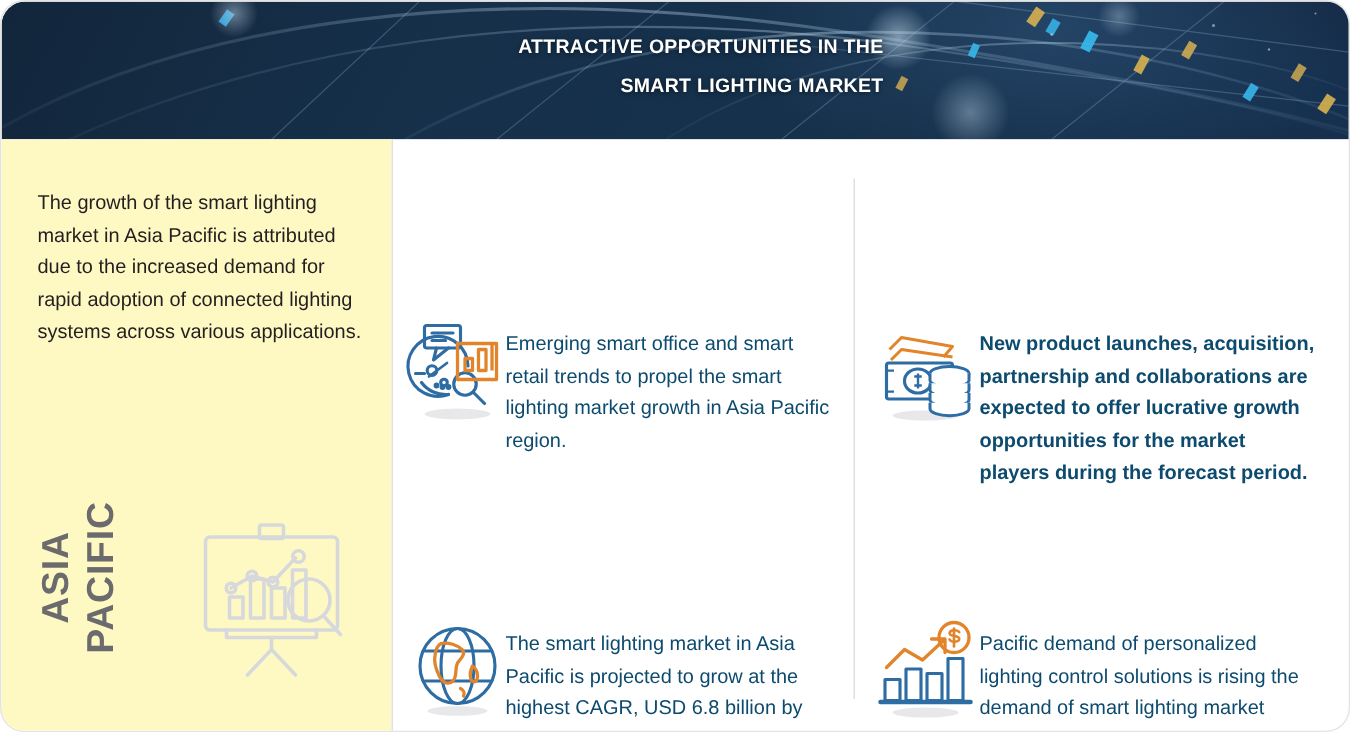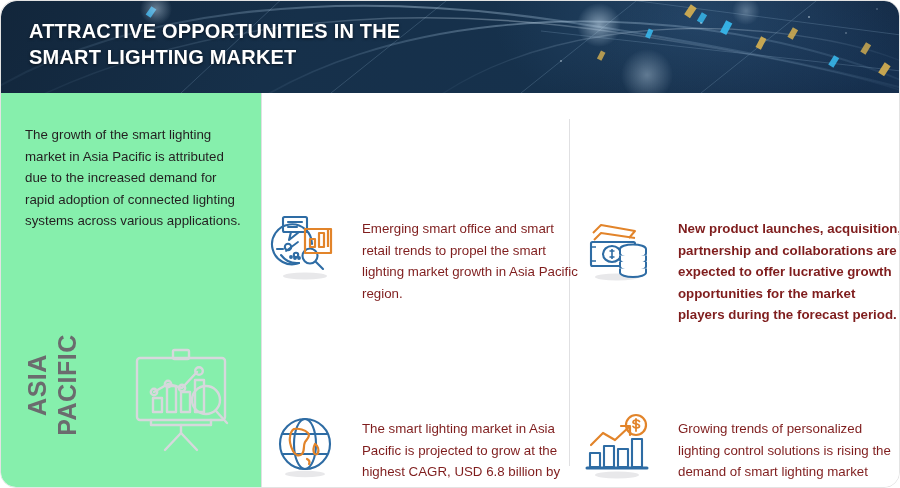--- a/index.html
+++ b/index.html
@@ -30,42 +30,43 @@
       radial-gradient(ellipse 300px 160px at 78% 18%, rgba(70,120,170,0.30), rgba(0,0,0,0) 70%),
       radial-gradient(ellipse 420px 220px at 100% 80%, rgba(30,70,115,0.45), rgba(0,0,0,0) 72%),
       linear-gradient(120deg, #12263b 0%, #16304a 32%, #16314c 62%, #101f33 100%);
   }
   .header-svg { position:absolute; left:0; top:0; width:900px; height:92px; }
   .header-title {
     position:absolute;
     left:28px; top:17px;
     width:560px;
     color:#ffffff;
-    font-size:20px;
+    font-size:13px;
     font-weight:bold;
     line-height:26px;
     letter-spacing:0.2px;
     text-shadow:0 1px 3px rgba(0,0,0,0.55);
     white-space:pre-line;
+    text-align:right;
   }
 
   
   .body-area {
     position:absolute;
     left:0; top:92px;
     width:900px; height:396px;
     background:#ffffff;
   }
 
   
   .left-panel {
     position:absolute;
     left:0; top:0;
     width:260px; height:396px;
-    background:#86efac;
+    background:#fef9c3;
     border-radius:0 0 0 15px;
   }
   .left-intro {
     position:absolute;
     left:24px; top:31px;
     width:218px;
     color:#231f20;
     font-size:13.3px;
     line-height:21.5px;
   }
@@ -92,24 +93,23 @@
     background:#e0e0e2;
   }
   .divider-left  { left:260px; top:0;  height:396px; }
   .divider-right { left:568px; top:26px; height:347px; }
 
   
   .cell { position:absolute; }
   .cell-icon { position:absolute; left:0; top:0; width:72px; height:72px; }
   .cell-text {
     position:absolute;
-    color:#7f1d1d;
+    color:#0c4a6e;
     font-size:13.3px;
     line-height:21.5px;
-    margin-left:25px;
   }
 
   .cell-a { left:268px; top:118px; width:292px; }
   .cell-a .cell-text { left:68px; top:7px; width:222px; }
 
   .cell-b { left:580px; top:118px; width:300px; }
   .cell-b .cell-text { left:72px; top:7px; width:226px;font-weight:bold; }
 
   .cell-c { left:268px; top:318px; width:292px; }
   .cell-c .cell-text { left:68px; top:7px; width:226px; }
@@ -303,17 +303,17 @@
         <g fill="none" stroke="#e2842a" stroke-width="2.2" stroke-linejoin="round" stroke-linecap="round">
           <path d="M10 34 L22 22 L34 29 L48 16"></path>
           <path d="M40 15 h9 v9"></path>
         </g>
         <g fill="none" stroke="#e2842a" stroke-width="2.2">
           <circle cx="55" cy="14" r="10"></circle>
           <path d="M55 8 v12" stroke-width="1.8" stroke-linecap="round"></path>
           <path d="M58.5 10.5 c-1 -1.8 -6 -2 -6.5 0.6 c-0.4 2.2 6.5 1.4 6.5 3.8 c0 2.6 -5.5 2.4 -6.5 0.4" stroke-width="1.7" stroke-linecap="round"></path>
         </g>
       </svg>
-      <div class="cell-text">Growing trends of personalized lighting control solutions is rising the demand of smart lighting market</div>
+      <div class="cell-text">Pacific demand of personalized lighting control solutions is rising the demand of smart lighting market</div>
     </div>
 
   </div>
 </div>
 
 </body></html>

